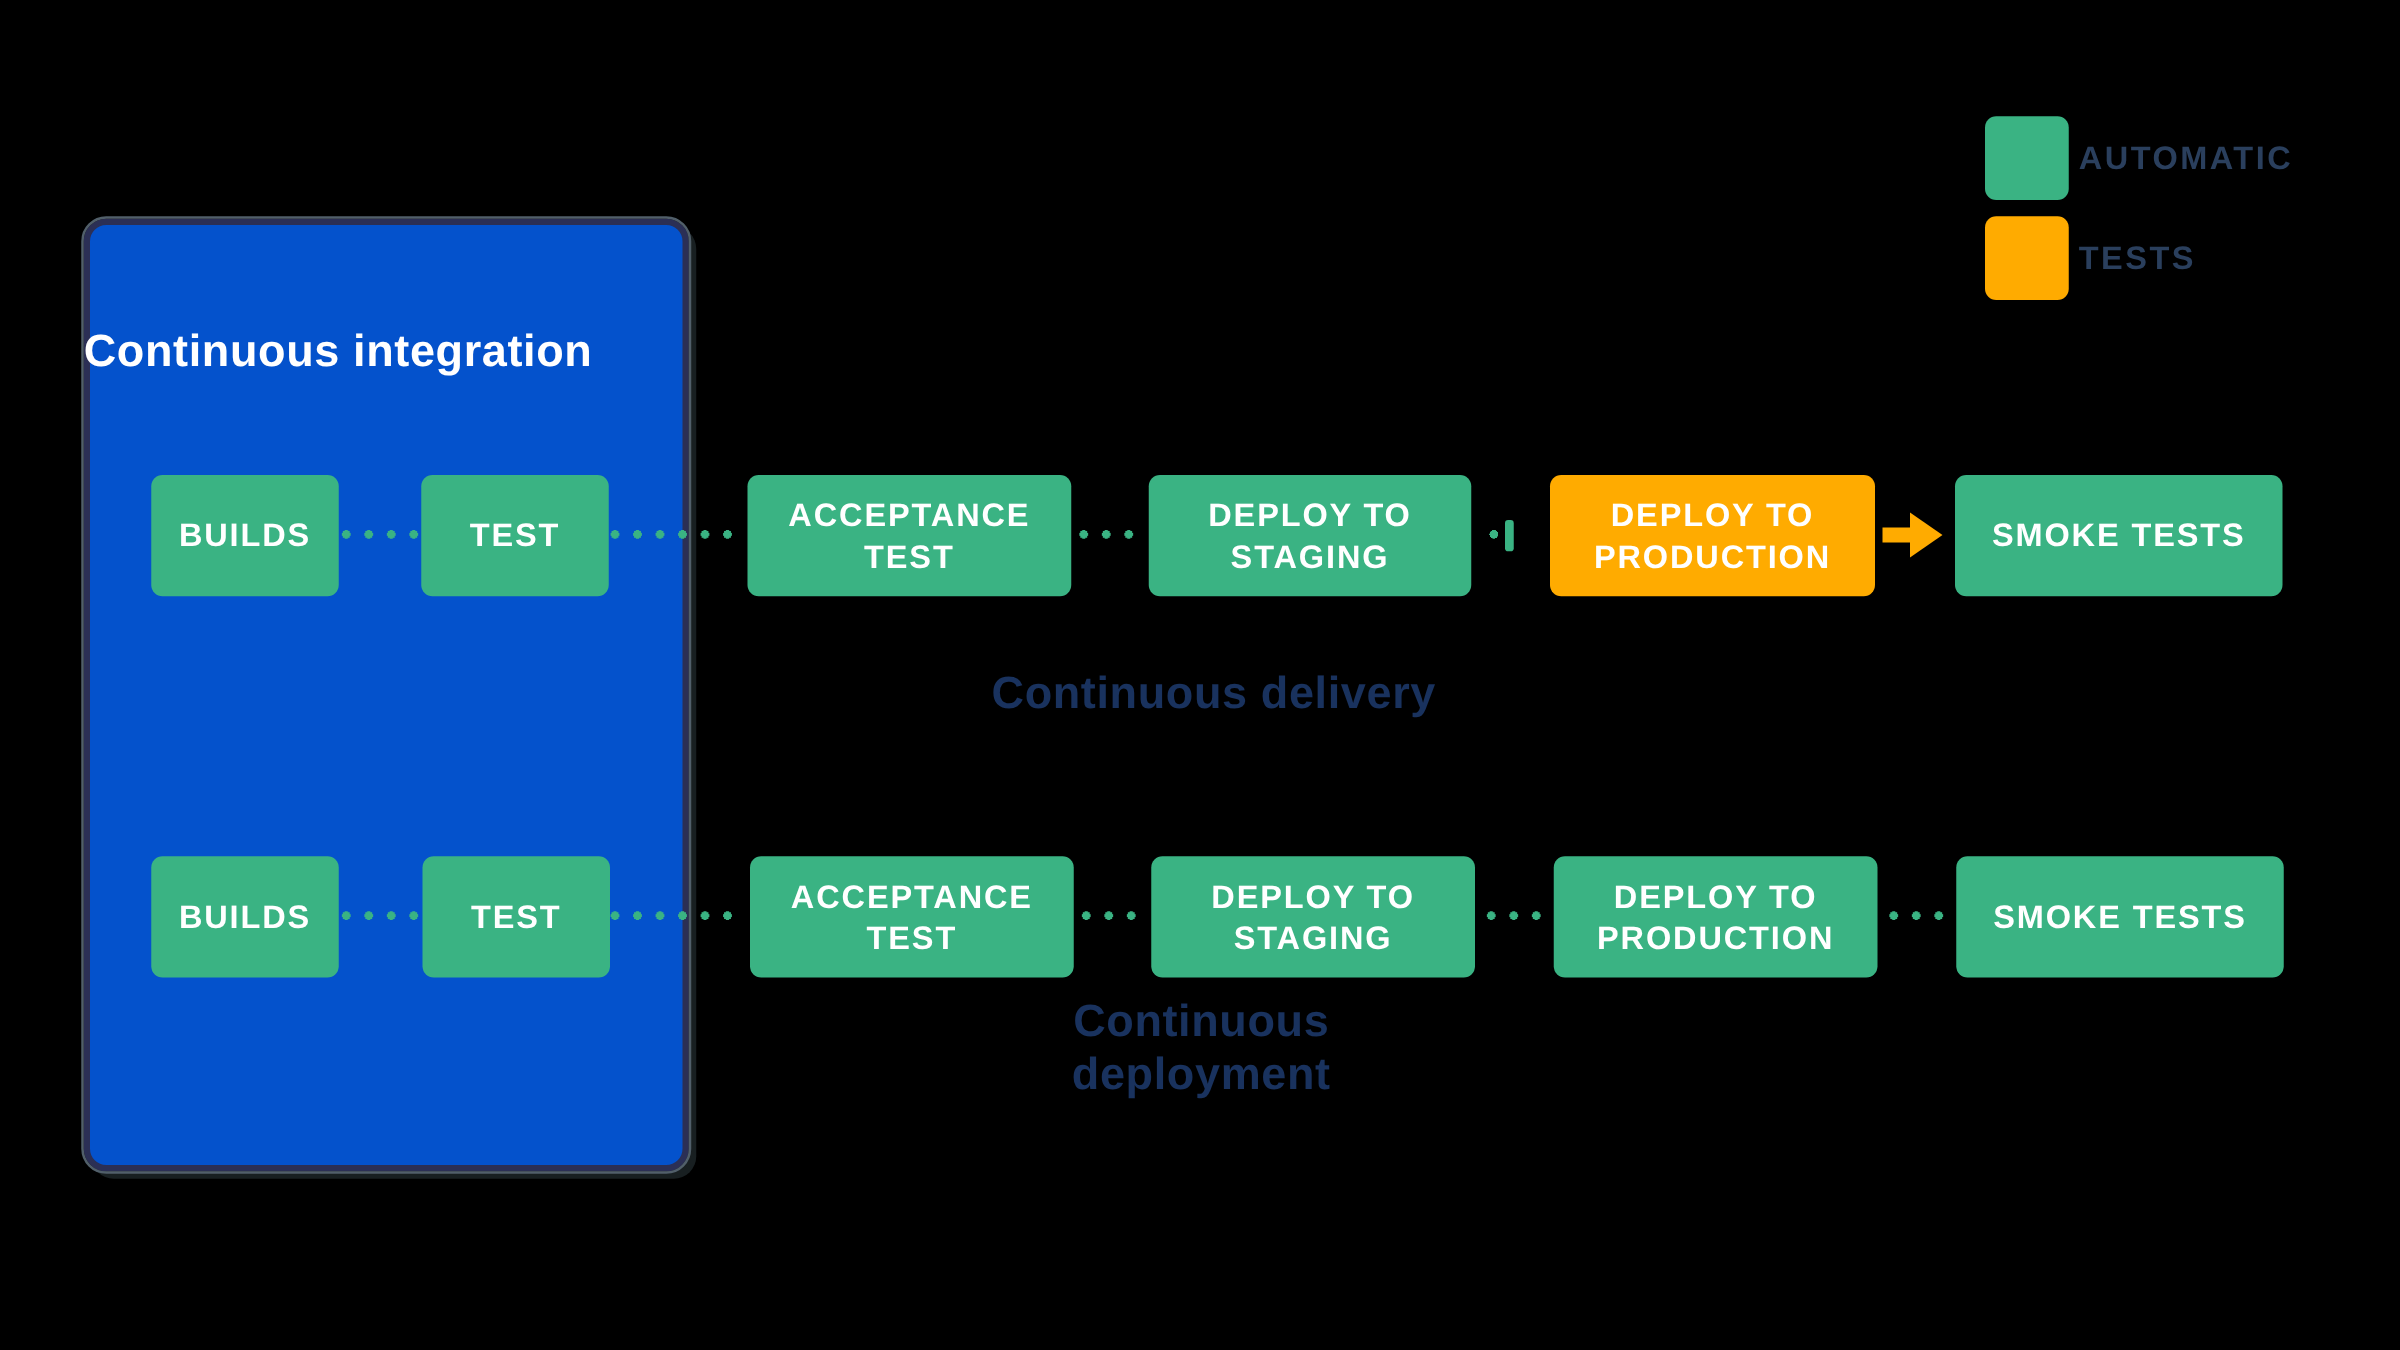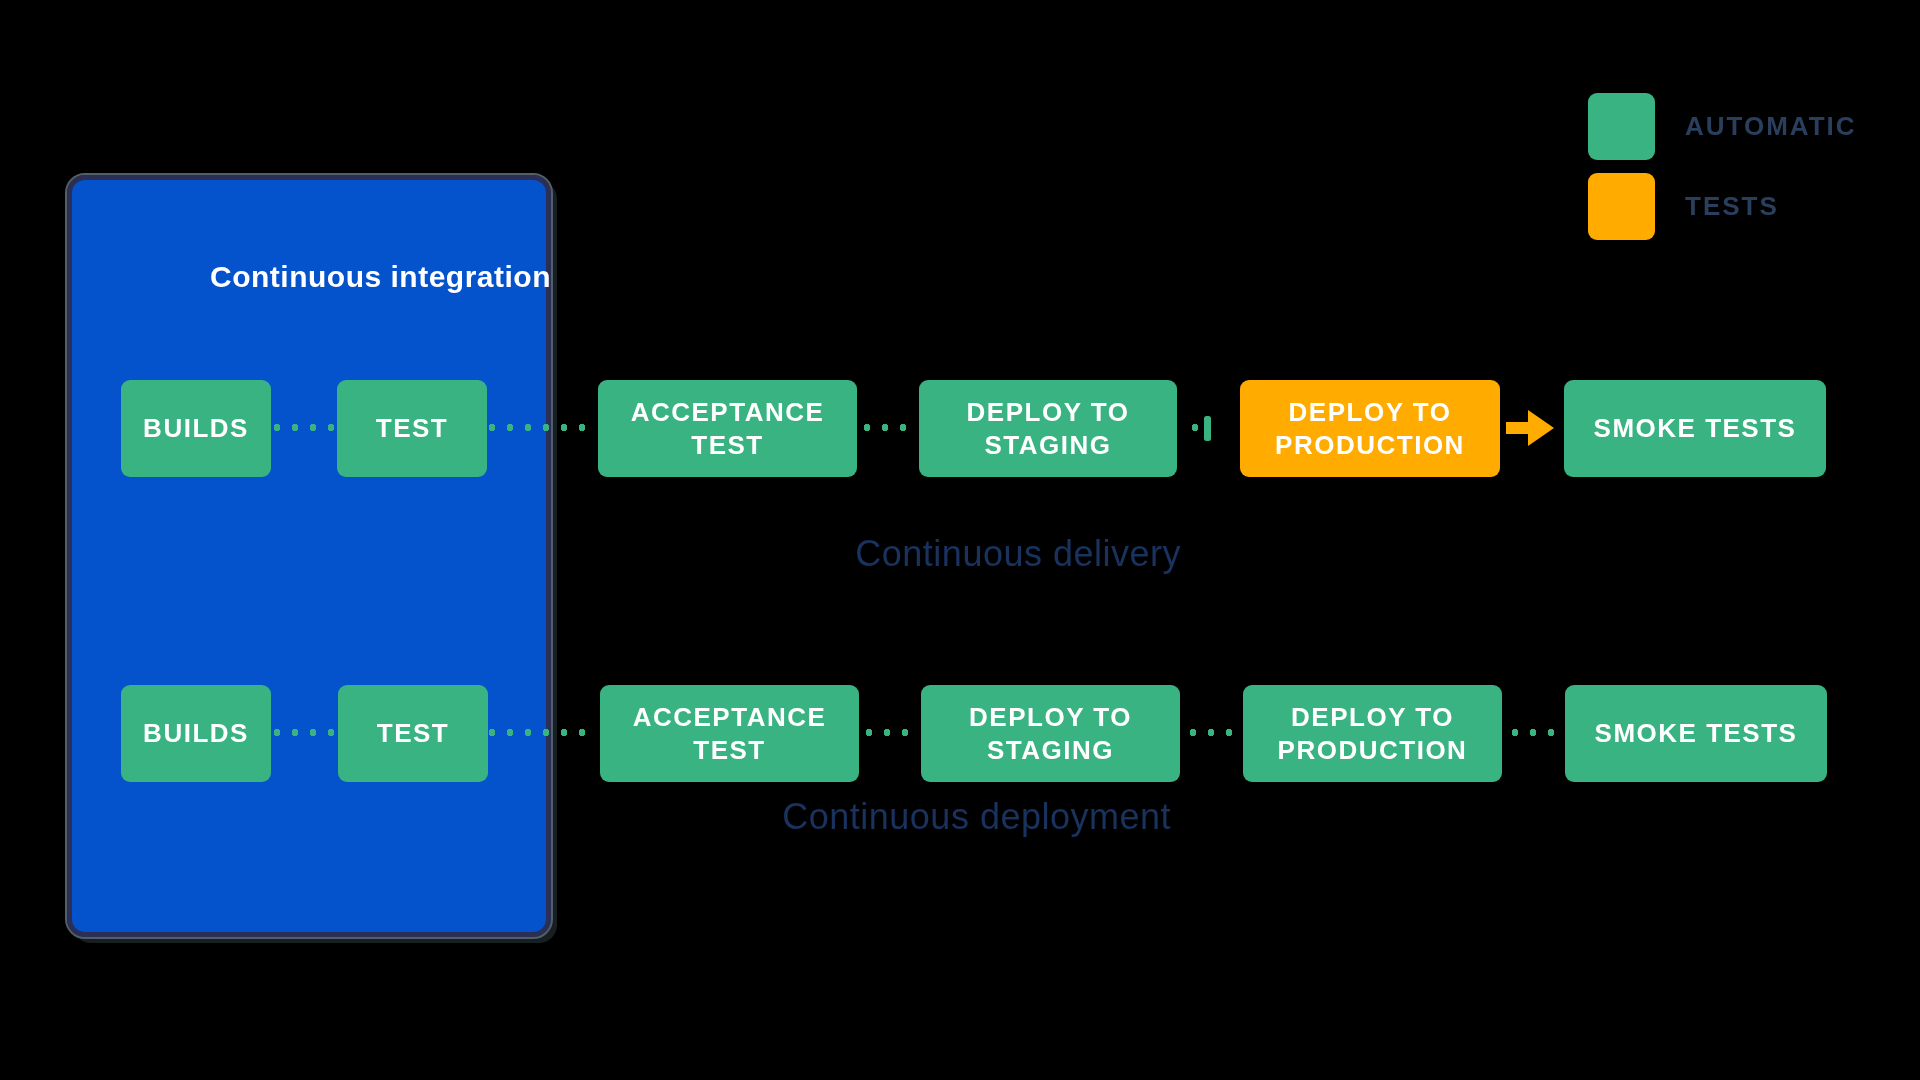--- a/index.html
+++ b/index.html
@@ -9,45 +9,45 @@
   }
   *{margin:0;padding:0;box-sizing:border-box}
   html,body{width:1920px;height:1080px;overflow:hidden}
   body{background:var(--background);font-family:"Liberation Sans",sans-serif;position:relative}
   .abs{position:absolute}
 
   
   .ci-panel{left:67px;top:175px;width:484px;height:762px;background:var(--panel-blue);
     border:5px solid var(--panel-border);outline:2px solid var(--panel-outline);
     border-radius:18px;box-shadow:6px 6px 0 rgba(70,90,95,.35)}
-  .ci-title{left:67px;top:260px;width:484px;text-align:right;color:#fff;
-    font-size:30px;font-weight:700;letter-spacing:.5px}
+  .ci-title{left:67px;top:260px;width:484px;text-align:left;color:#fff;
+    font-size:36px;font-weight:700;letter-spacing:.5px}
 
   
   .stage{height:97px;border-radius:9px;display:flex;align-items:center;justify-content:center;
     text-align:center;color:var(--box-text);font-weight:700;font-size:26px;letter-spacing:1.5px;
     line-height:1.25;padding:0 10px;background:var(--automatic)}
   .stage.manual{background:var(--manual)}
 
   
   .dots{height:7px;background-image:radial-gradient(circle 3.5px at 9px 3.5px,var(--automatic) 97%,transparent 100%);
     background-size:18px 7px;background-repeat:repeat-x}
 
   .pause-bar{width:7px;height:25px;border-radius:2.5px;background:var(--automatic)}
 
   .arrow{width:48px;height:36px}
   .arrow .stem{position:absolute;left:0;top:12px;width:24px;height:12px;background:var(--manual)}
   .arrow .head{position:absolute;left:22px;top:0;width:0;height:0;
     border-left:26px solid var(--manual);border-top:18px solid transparent;border-bottom:18px solid transparent}
 
   
-  .section-label{width:420px;text-align:right;color:var(--label-navy);font-size:36px;font-weight:400;letter-spacing:.5px}
+  .section-label{width:420px;text-align:center;color:var(--label-navy);font-size:36px;font-weight:700;letter-spacing:.5px}
 
   
-  .legend-row{display:flex;align-items:center;gap:30px}
+  .legend-row{display:flex;align-items:center;gap:8px}
   .legend-swatch{width:67px;height:67px;border-radius:9px}
   .legend-swatch.automatic{background:var(--automatic)}
   .legend-swatch.manual{background:var(--manual)}
   .legend-label{color:var(--legend-text);font-size:26px;font-weight:700;letter-spacing:2px}
 </style>
 </head>
 <body>
 
 <div class="abs ci-panel"></div>
 <div class="abs ci-title">Continuous integration</div>

